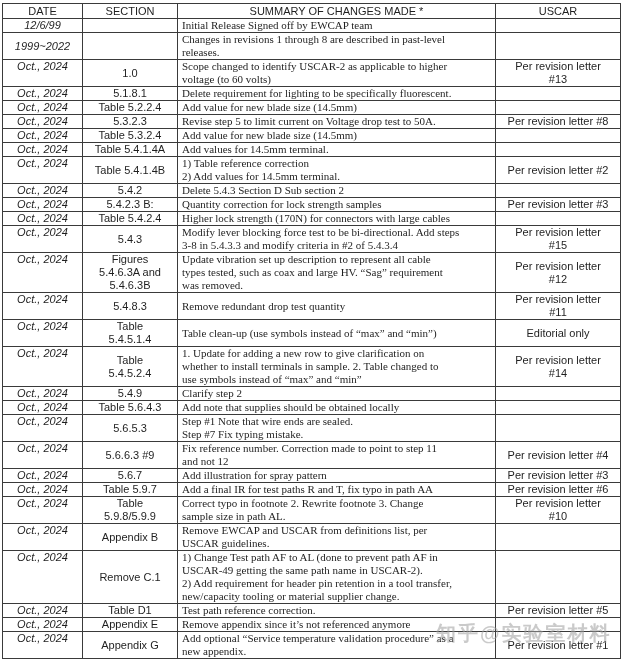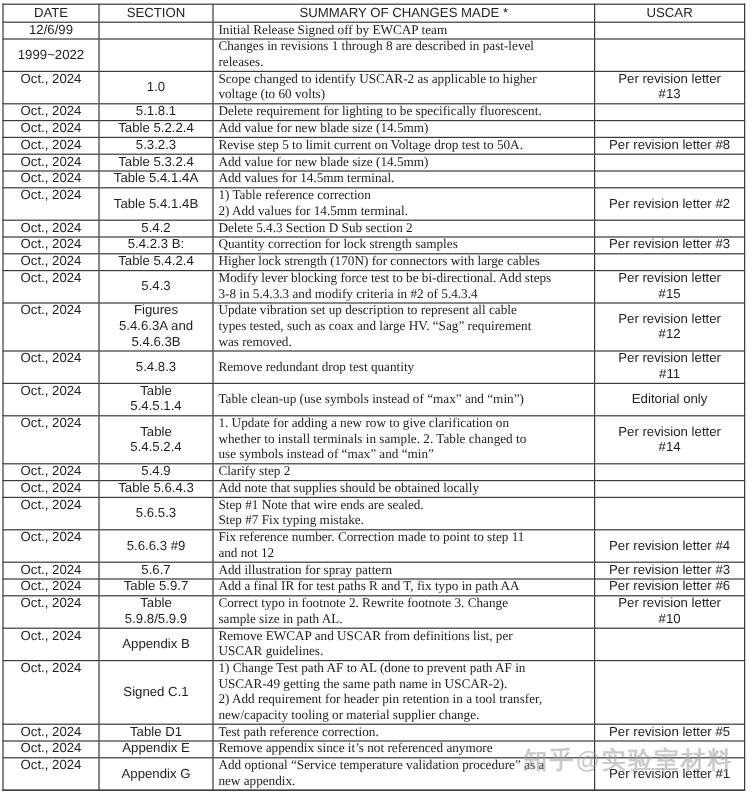--- a/index.html
+++ b/index.html
@@ -35,20 +35,21 @@
   }
   .revtable th {
     font-weight: normal;
     text-align: center;
     height: 14px;
     margin-left: 44px;
   }
   td.c-date {
     text-align: center;
     vertical-align: top;
+    font-style: italic;
   }
   
   tbody tr:nth-child(2) td.c-date {
     vertical-align: middle;
   }
   td.c-section {
     text-align: center;
     white-space: pre-line;
   }
   td.c-summary {
@@ -268,21 +269,21 @@
       </tr>
       <tr>
         <td class="c-date">Oct., 2024</td>
         <td class="c-section">Appendix B</td>
         <td class="c-summary">Remove EWCAP and USCAR from definitions list, per
 USCAR guidelines.</td>
         <td class="c-notes"></td>
       </tr>
       <tr>
         <td class="c-date">Oct., 2024</td>
-        <td class="c-section">Signed C.1</td>
+        <td class="c-section">Remove C.1</td>
         <td class="c-summary">1) Change Test path AF to AL (done to prevent path AF in
 USCAR-49 getting the same path name in USCAR-2).
 2) Add requirement for header pin retention in a tool transfer,
 new/capacity tooling or material supplier change.</td>
         <td class="c-notes"></td>
       </tr>
       <tr>
         <td class="c-date">Oct., 2024</td>
         <td class="c-section">Table D1</td>
         <td class="c-summary">Test path reference correction.</td>

